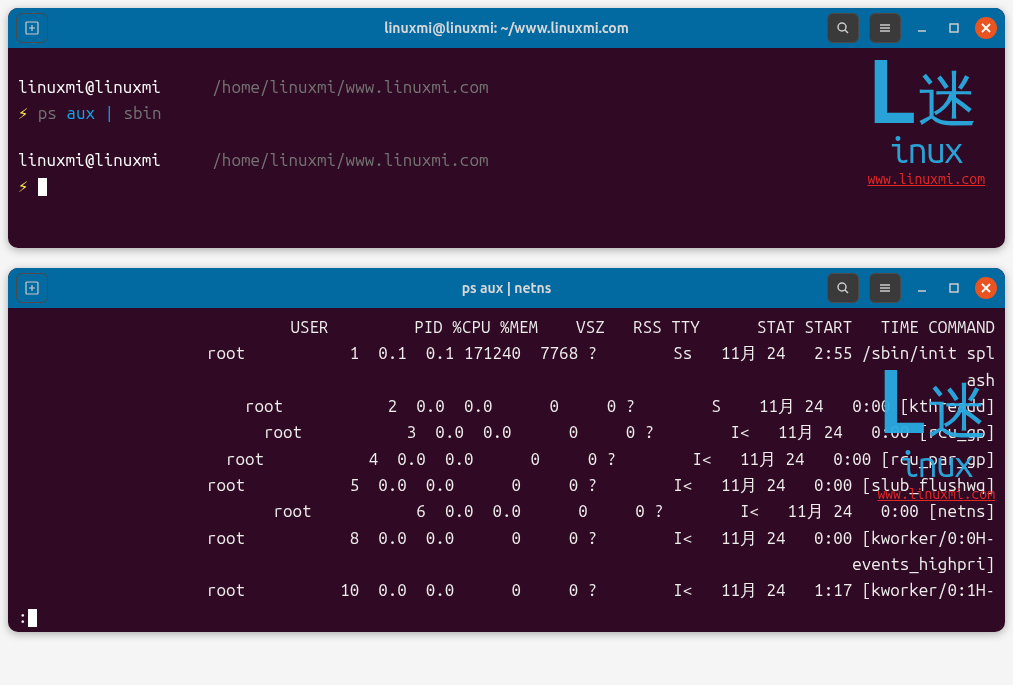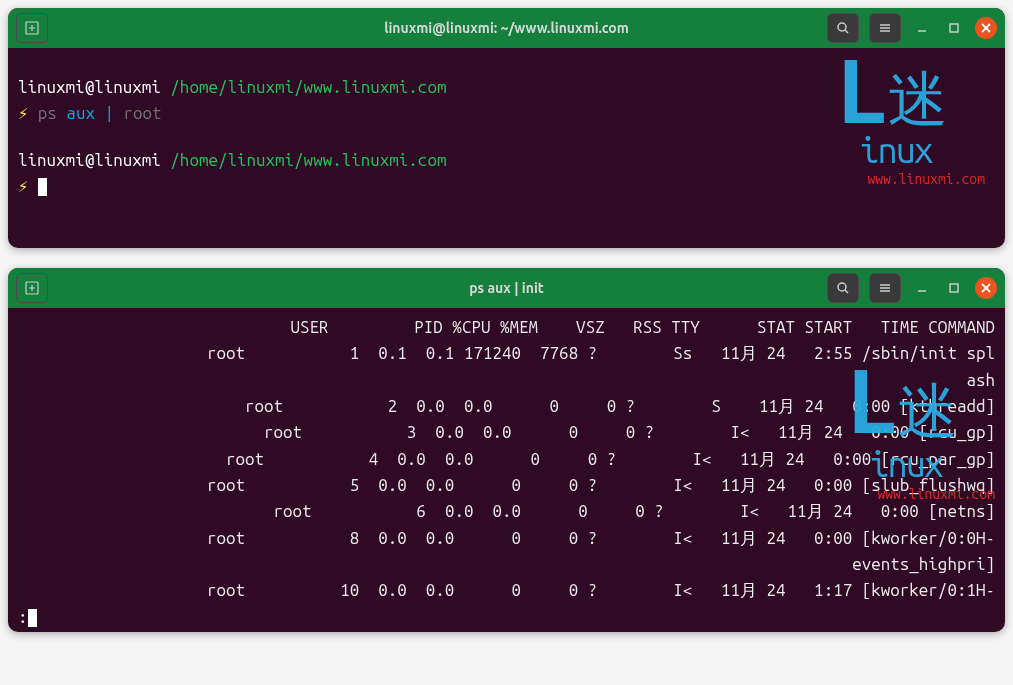--- a/index.html
+++ b/index.html
@@ -11,21 +11,21 @@
     }
     .terminal-window {
       background: #300a24;
       border-radius: 10px;
       overflow: hidden;
       margin-bottom: 20px;
       box-shadow: 0 2px 8px rgba(0,0,0,0.3);
       position: relative;
     }
     .titlebar {
-      background: #15803d;
+      background: #0369a1;
       height: 40px;
       display: flex;
       align-items: center;
       padding: 0 8px;
       position: relative;
     }
     .titlebar-left {
       display: flex;
       align-items: center;
       gap: 4px;
@@ -87,21 +87,21 @@
       color: #eeeeec;
       font-size: 17px;
       line-height: 1.5;
       min-height: 200px;
       position: relative;
     }
     .terminal-body.small { min-height: 280px; padding: 6px 10px 2px 10px; line-height: 1.55; }
     .prompt-user { color: #ffffff; }
     .prompt-at { color: #ffffff; }
     .prompt-host { color: #ffffff; }
-    .prompt-path { color: #22c55e; }
+    .prompt-path { color: #737373; margin-left: 42px; }
     .lightning { color: #fce94f; }
     .cmd-green { color: #737373; }
     .cmd-white { color: #0ea5e9; }
     .cursor {
       display: inline-block;
       width: 9px;
       height: 18px;
       background: #ffffff;
       vertical-align: middle;
     }
@@ -131,21 +131,21 @@
       color: #29abe2;
       font-size: 36px;
       font-weight: normal;
       letter-spacing: -2px;
     }
     .watermark .logo-url {
       color: #ef2929;
       font-size: 14px;
       display: block;
       margin-top: -8px;
-      margin-left: 30px;
+      text-decoration: underline;
     }
     .watermark2 { top: 60px; right: 10px; }
     pre { font-family: inherit; white-space: pre; color: #eeeeec; text-align: right; }
     svg { display: block; }
   </style>
 </head>
 <body>
 
 <div class="terminal-window">
   <div class="titlebar">
@@ -199,21 +199,21 @@
       <div style="margin-top:-20px; margin-left:22px;">
         <span class="logo-inux">inux</span>
       </div>
       <span class="logo-url">www.linuxmi.com</span>
     </div>
     <div style="height:18px"></div>
     <div>
       <span class="prompt-user">linuxmi</span><span class="prompt-at">@</span><span class="prompt-host">linuxmi</span> <span class="prompt-path">/home/linuxmi/www.linuxmi.com</span>
     </div>
     <div>
-      <span class="lightning">⚡</span> <span class="cmd-green">ps</span> <span class="cmd-white">aux</span> <span class="cmd-white">|</span> <span class="cmd-green">root</span>
+      <span class="lightning">⚡</span> <span class="cmd-green">ps</span> <span class="cmd-white">aux</span> <span class="cmd-white">|</span> <span class="cmd-green">sbin</span>
     </div>
     <div style="height:22px"></div>
     <div>
       <span class="prompt-user">linuxmi</span><span class="prompt-at">@</span><span class="prompt-host">linuxmi</span> <span class="prompt-path">/home/linuxmi/www.linuxmi.com</span>
     </div>
     <div>
       <span class="lightning">⚡</span> <span class="cursor"></span>
     </div>
     <div style="height:30px"></div>
   </div>
@@ -223,21 +223,21 @@
   <div class="titlebar">
     <div class="titlebar-left">
       <div class="tb-plus">
         <svg width="14" height="14" viewBox="0 0 14 14">
             <rect x="1" y="1" width="12" height="12" fill="none" stroke="#ccc" stroke-width="1.2" rx="1"></rect>
             <line x1="7" y1="4" x2="7" y2="10" stroke="#ccc" stroke-width="1.2"></line>
             <line x1="4" y1="7" x2="10" y2="7" stroke="#ccc" stroke-width="1.2"></line>
           </svg>
       </div>
     </div>
-    <div class="titlebar-center">ps aux | init</div>
+    <div class="titlebar-center">ps aux | netns</div>
     <div class="titlebar-right">
       <div class="tb-icon-btn">
         <svg width="14" height="14" viewBox="0 0 14 14">
             <circle cx="6" cy="6" r="4" fill="none" stroke="#ccc" stroke-width="1.5"></circle>
             <line x1="9" y1="9" x2="12" y2="12" stroke="#ccc" stroke-width="1.5"></line>
           </svg>
       </div>
       <div class="tb-icon-btn">
         <svg width="14" height="14" viewBox="0 0 14 14">
             <line x1="2" y1="4" x2="12" y2="4" stroke="#ccc" stroke-width="1.5"></line>

